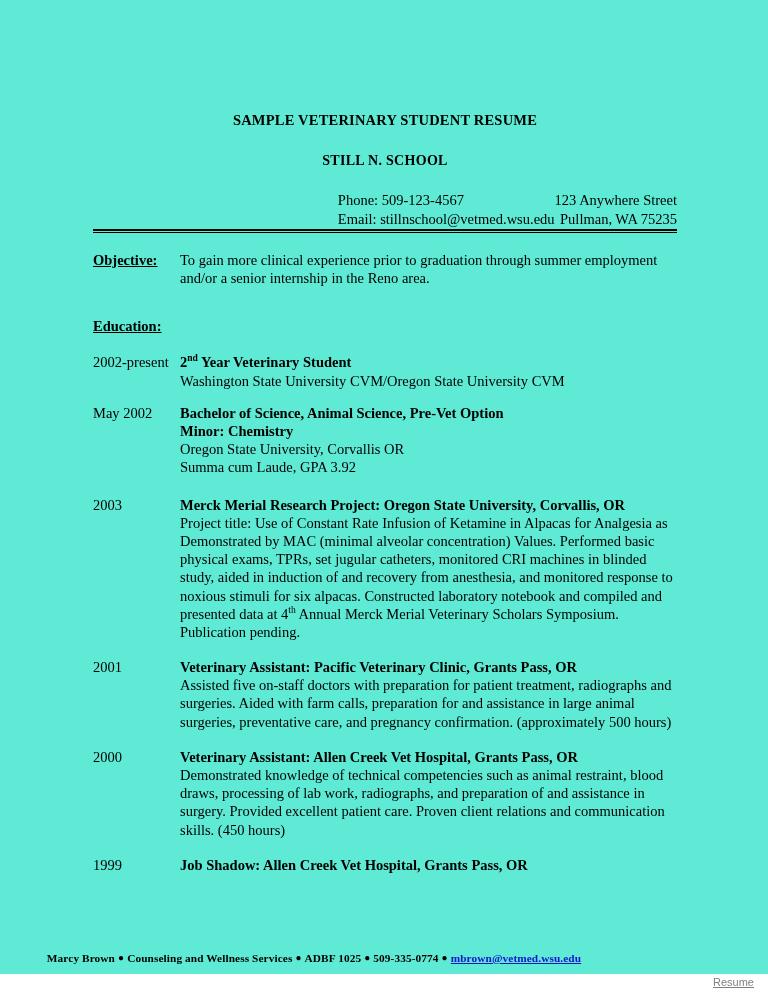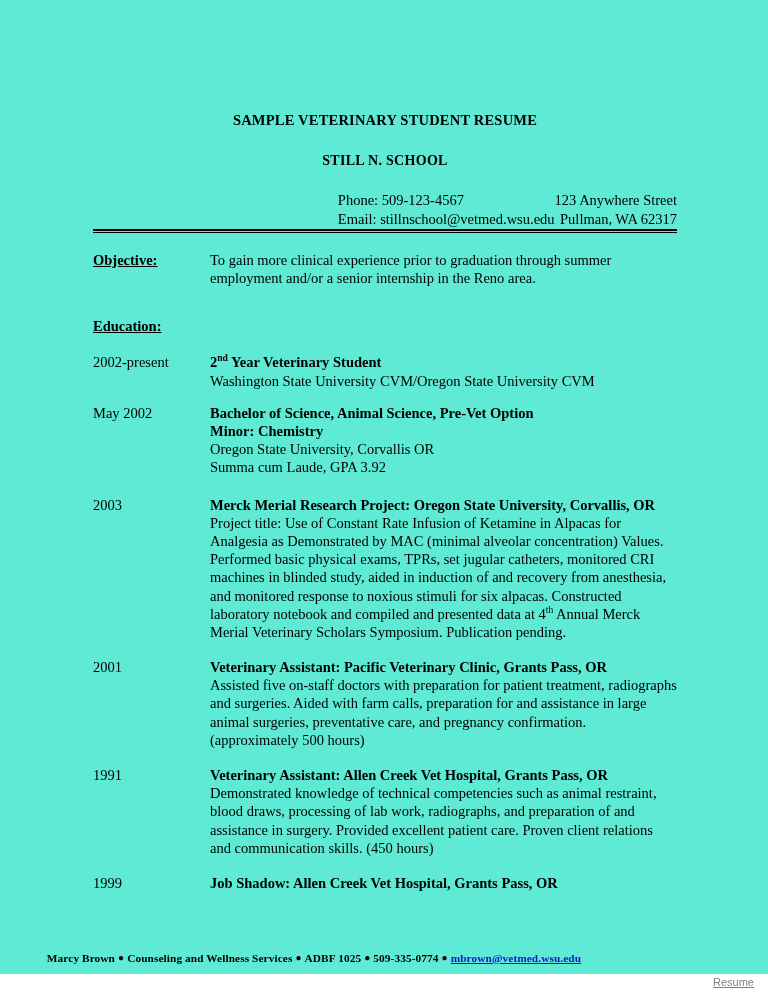--- a/index.html
+++ b/index.html
@@ -81,21 +81,20 @@
     font-size: 14.5px;
     text-decoration: underline;
     display: inline-block;
   }
 
   .row {
     display: flex;
     align-items: flex-start;
     font-size: 14.5px;
     line-height: 1.255;
-    gap: 30px;
   }
   .row .label-col {
     flex: 0 0 87px;
     max-width: 87px;
   }
   .row .body-col {
     flex: 1 1 auto;
   }
 
   .objective-row { margin-top: 17px; }
@@ -158,21 +157,21 @@
 
     <div class="person-name">STILL N. SCHOOL</div>
 
     <div class="contact">
       <div class="left-col">
         <div>Phone:  509-123-4567</div>
         <div>Email: stillnschool@vetmed.wsu.edu</div>
       </div>
       <div class="right-col">
         <div>123 Anywhere Street</div>
-        <div>Pullman, WA 62317</div>
+        <div>Pullman, WA 75235</div>
       </div>
     </div>
     <div class="double-rule"></div>
 
     <div class="row objective-row">
       <div class="label-col">
         <span class="section-head">Objective:</span>
       </div>
       <div class="body-col">To gain more clinical experience prior to graduation through summer employment and/or a senior internship in the Reno area.</div>
     </div>
@@ -210,21 +209,21 @@
 
     <div class="row exp-block">
       <div class="label-col">2001</div>
       <div class="body-col">
         <div class="b">Veterinary Assistant: Pacific Veterinary Clinic, Grants Pass, OR</div>
         <div>Assisted five on-staff doctors with preparation for patient treatment, radiographs and surgeries.  Aided with farm calls, preparation for and assistance in large animal surgeries, preventative care, and pregnancy confirmation.   (approximately 500 hours)</div>
       </div>
     </div>
 
     <div class="row exp-block">
-      <div class="label-col">1991</div>
+      <div class="label-col">2000</div>
       <div class="body-col">
         <div class="b">Veterinary Assistant: Allen Creek Vet Hospital, Grants Pass, OR</div>
         <div>Demonstrated knowledge of technical competencies such as animal restraint, blood draws, processing of lab work, radiographs, and preparation of and assistance in surgery. Provided excellent patient care.  Proven client relations and communication skills.  (450 hours)</div>
       </div>
     </div>
 
     <div class="row exp-block">
       <div class="label-col">1999</div>
       <div class="body-col">
         <div class="b">Job Shadow: Allen Creek Vet Hospital, Grants Pass, OR</div>

